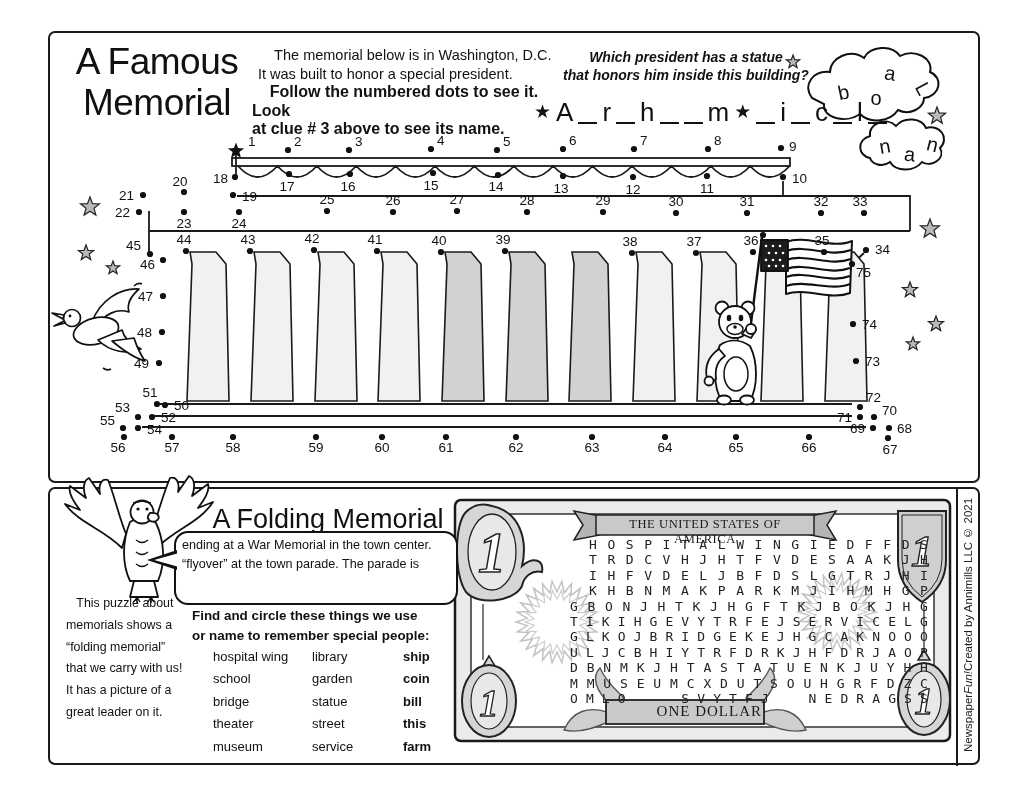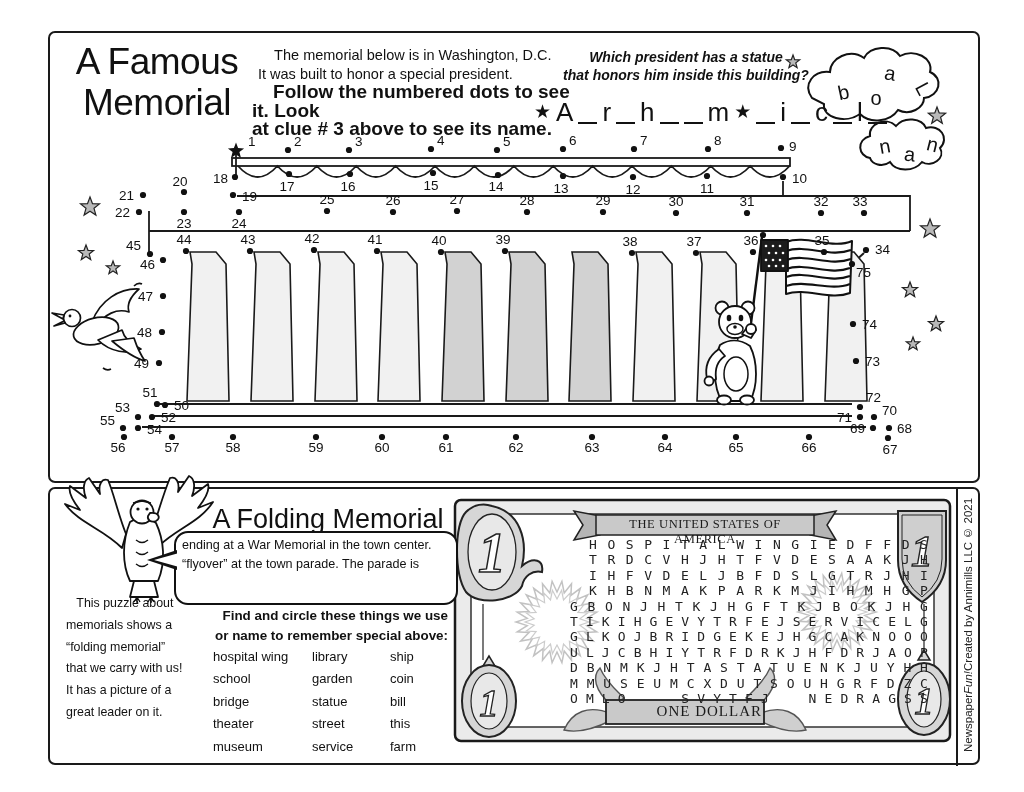--- a/index.html
+++ b/index.html
@@ -6,36 +6,36 @@
   #page{position:relative;width:1024px;height:792px;background:#fff;overflow:hidden;
         font-family:"Liberation Sans",sans-serif;color:#111;}
   .panel{position:absolute;border:2.5px solid #1a1a1a;border-radius:7px;background:#fff;}
   #panel-top{left:48px;top:31px;width:928px;height:448px;}
   #panel-bottom{left:48px;top:487px;width:928px;height:274px;}
   #credit-divider{position:absolute;left:956px;top:487px;height:279px;width:0;border-left:2.5px solid #1a1a1a;}
   #art{position:absolute;left:0;top:0;pointer-events:none;}
   .txt{position:absolute;white-space:pre-line;}
   #main-title{left:58px;top:42px;width:198px;font-size:37px;line-height:1.1;text-align:center;letter-spacing:-0.5px;}
   #intro{left:258px;top:46px;width:310px;font-size:14.5px;line-height:18.5px;}
-  #intro-bold{left:252px;top:83px;width:320px;font-size:19px;line-height:18.5px;font-weight:bold;}
+  #intro-bold{left:252px;top:83px;width:320px;font-size:16px;line-height:18.5px;font-weight:bold;}
   #question{left:552px;top:48px;width:268px;font-size:14px;line-height:18px;font-weight:bold;font-style:italic;text-align:center;}
   #answer{left:534px;top:98px;display:flex;align-items:flex-end;gap:5px;font-size:26px;}
   #answer .blank{display:inline-block;width:19px;height:24px;border-bottom:2.5px solid #111;}
   #answer .ltr{line-height:24px;}
   #answer .star{font-size:19px;line-height:24px;}
   #folding-title{left:198px;top:492px;width:260px;font-size:27px;text-align:center;margin-top:12px;}
   #bubble{left:174px;top:531px;width:268px;height:64px;border:2.5px solid #111;border-radius:14px;
           background:#fff;padding:3px 6px;font-size:12.6px;line-height:18.6px;text-align:left;z-index:3;}
   .tail{position:absolute;width:0;height:0;z-index:4;}
   #tail-outer{left:147px;top:550px;border-top:10px solid transparent;border-bottom:10px solid transparent;border-right:30px solid #111;}
   #tail-inner{left:154px;top:553px;border-top:7px solid transparent;border-bottom:7px solid transparent;border-right:25px solid #fff;}
   #left-para{left:66px;top:593px;width:125px;font-size:12.4px;line-height:21.8px;}
-  #find-lines{left:192px;top:606px;width:256px;font-size:13.4px;line-height:20px;font-weight:bold;text-align:right;}
+  #find-lines{left:192px;top:606px;width:256px;font-size:13.4px;line-height:20px;font-weight:bold;text-align:left;}
   .wordcol{position:absolute;top:646px;font-size:13px;line-height:22.4px;}
-  #wordcol-0{left:213px;} #wordcol-1{left:312px;} #wordcol-2{left:390px;}
+  #wordcol-0{left:213px;} #wordcol-1{left:312px;} #wordcol-2{left:403px;font-weight:bold;}
   #banner-top-text{left:598px;top:517px;width:214px;text-align:center;font-family:"Liberation Serif",serif;
                    font-size:12.5px;letter-spacing:0.6px;color:#1a1a1a;}
   #banner-bottom-text{left:608px;top:703px;width:154px;text-align:right;font-family:"Liberation Serif",serif;
                    font-size:15px;letter-spacing:1px;color:#1a1a1a;}
   #grid{position:absolute;left:570px;top:537px;width:358px;font-family:"DejaVu Sans Mono",monospace;
         font-size:13px;color:#222;z-index:2;}
   #grid .grow{display:flex;justify-content:space-between;height:15.4px;line-height:15.4px;}
   #grid .grow.indent{margin-left:19px;}
   #credit{left:957px;top:489px;width:22px;height:272px;writing-mode:vertical-rl;transform:rotate(180deg);
           display:flex;align-items:center;justify-content:center;font-size:11.5px;color:#222;}
@@ -373,21 +373,21 @@
   <div class="txt z3" id="intro"><div>&nbsp;&nbsp;&nbsp;&nbsp;The memorial below is in Washington, D.C.</div><div>It was built to honor a special president.</div></div>
   <div class="txt z3" id="intro-bold"><div>&nbsp;&nbsp;&nbsp;&nbsp;Follow the numbered dots to see it. Look</div><div>at clue # 3 above to see its name.</div></div>
   <div class="txt z3" id="question"><div>Which president has a statue</div><div>that honors him inside this building?</div></div>
   <div class="txt z3" id="answer"><span class="star">★</span><span class="ltr">A</span><span class="blank"></span><span class="ltr">r</span><span class="blank"></span><span class="ltr">h</span><span class="blank"></span><span class="blank"></span><span class="ltr">m</span><span class="star">★</span><span class="blank"></span><span class="ltr">i</span><span class="blank"></span><span class="ltr">c</span><span class="blank"></span><span class="ltr">l</span><span class="blank"></span></div>
 
   <div class="txt z3" id="folding-title">A Folding Memorial</div>
   <div class="txt" id="bubble"><div>ending at a War Memorial in the town center.</div><div>“flyover” at the town parade. The parade is</div></div>
   <div class="tail" id="tail-outer"></div>
   <div class="tail" id="tail-inner"></div>
   <div class="txt z3" id="left-para"><div>&nbsp;&nbsp;&nbsp;This puzzle about</div><div>memorials shows a</div><div>“folding memorial”</div><div>that we carry with us!</div><div>It has a picture of a</div><div>great leader on it.</div></div>
-  <div class="txt z3" id="find-lines"><div>Find and circle these things we use</div><div>or name to remember special above:</div></div>
+  <div class="txt z3" id="find-lines"><div>Find and circle these things we use</div><div>or name to remember special people:</div></div>
   <div class="wordcol" id="wordcol-0">
       <div>hospital wing</div>
       <div>school</div>
       <div>bridge</div>
       <div>theater</div>
       <div>museum</div>
     </div>
   <div class="wordcol" id="wordcol-1">
       <div>library</div>
       <div>garden</div>

